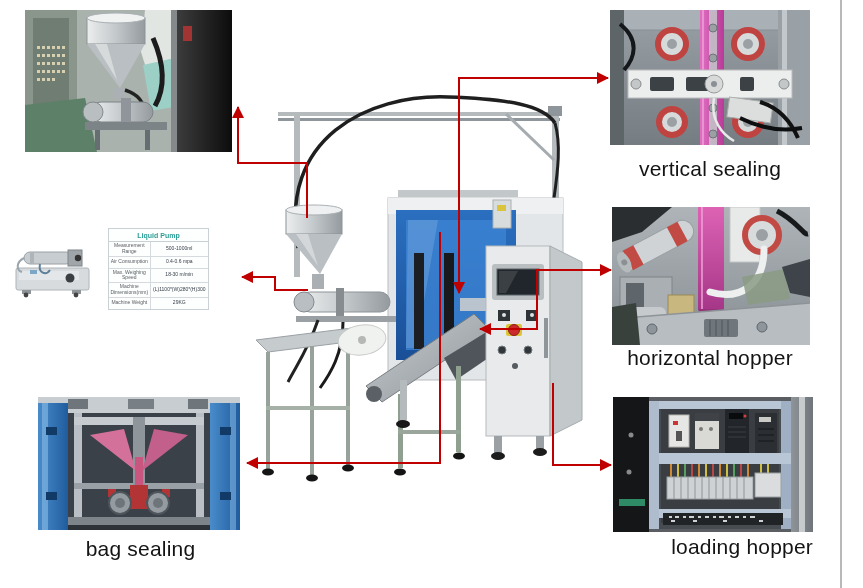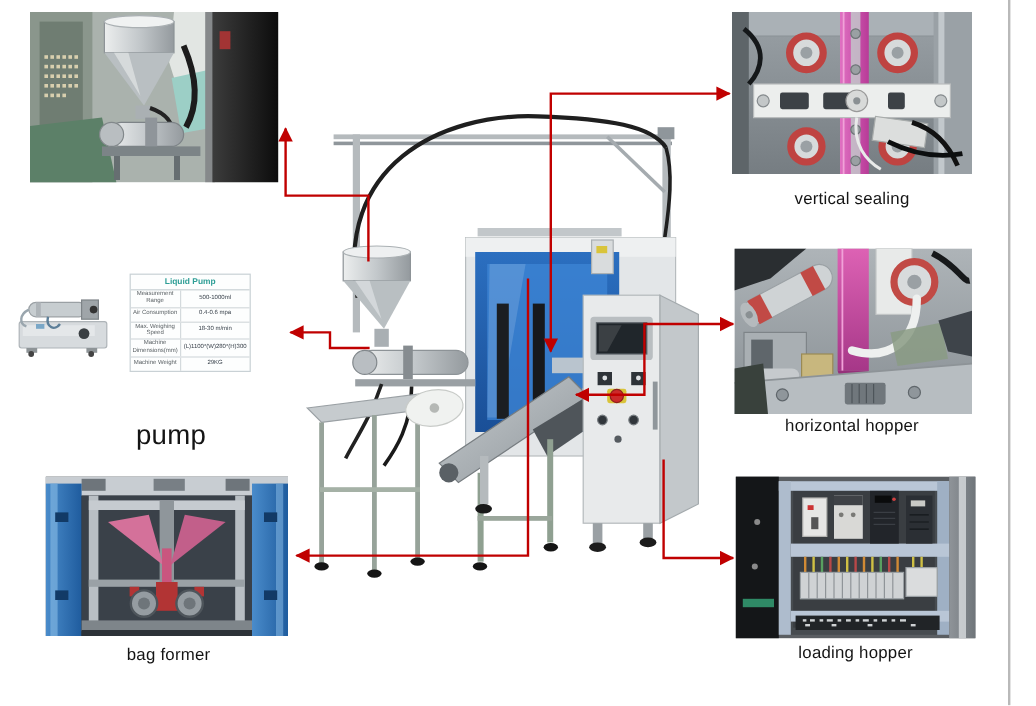--- a/index.html
+++ b/index.html
@@ -1,25 +1,25 @@
 <!DOCTYPE html>
 <html><head>
 <meta charset="utf-8">
 <style>
   html,body{margin:0;padding:0;background:#ffffff;}
   .stage{position:relative;width:863px;height:588px;background:#fff;overflow:hidden;
          font-family:"Liberation Sans", sans-serif;}
   .photo{position:absolute;}
   .photo svg{display:block;}
-  .callout-label{position:absolute;font-size:14px;color:#141414;text-align:center;letter-spacing:.2px;}
+  .callout-label{position:absolute;font-size:21px;color:#141414;text-align:center;letter-spacing:.2px;}
   .label-pump{left:90px;top:349px;width:105px;font-size:23px;}
   .label-bagformer{left:48px;top:537px;width:185px;}
   .label-vsealing{left:610px;top:157px;width:200px;}
   .label-hsealing{left:606px;top:346px;width:208px;}
-  .label-lhopper{left:613px;top:535px;width:200px;}
+  .label-lhopper{left:613px;top:535px;width:200px;text-align:right;}
   
   .spec-table{position:absolute;left:108px;top:228px;width:99px;background:#fdfefe;
               border:1px solid #c9d1d5;font-size:5px;color:#444;}
   .spec-title{height:12px;display:flex;align-items:center;justify-content:center;
               font-size:7px;font-weight:bold;color:#2e9e96;border-bottom:1px solid #c9d1d5;}
   .spec-row{display:flex;border-bottom:1px solid #d4dadd;min-height:11px;}
   .spec-row:last-child{border-bottom:none;}
   .spec-cell-label{width:41%;border-right:1px solid #d4dadd;display:flex;align-items:center;
                    justify-content:center;text-align:center;color:#5a6064;padding:1px;line-height:1.15;}
   .spec-cell-value{width:59%;display:flex;align-items:center;justify-content:center;
@@ -137,21 +137,20 @@
     <div class="spec-row">
       <div class="spec-cell-label">Machine Dimensions(mm)</div>
       <div class="spec-cell-value">(L)1100*(W)280*(H)300</div>
     </div>
     <div class="spec-row">
       <div class="spec-cell-label">Machine Weight</div>
       <div class="spec-cell-value">29KG</div>
     </div>
   </div>
 
-  <div class="callout-label label-pump">pump</div>
 
   <div class="photo" style="left:38px;top:397px">
     <svg width="202" height="133" viewBox="0 0 202 133">
       <defs>
         <linearGradient id="blueB" x1="0" y1="0" x2="1" y2="0">
           <stop offset="0" stop-color="#4a8ccb"></stop>
             <stop offset="1" stop-color="#1f5c9e"></stop>
         </linearGradient>
       </defs>
       <rect width="202" height="133" fill="#252b33"></rect>
@@ -180,21 +179,21 @@
       <rect x="70" y="92" width="8" height="8" fill="#b23434"></rect>
       <rect x="124" y="92" width="8" height="8" fill="#b23434"></rect>
       <circle cx="82" cy="106" r="11" fill="#959ca1" stroke="#4e555b" stroke-width="2"></circle>
       <circle cx="82" cy="106" r="5" fill="#6e757a"></circle>
       <circle cx="120" cy="106" r="11" fill="#959ca1" stroke="#4e555b" stroke-width="2"></circle>
       <circle cx="120" cy="106" r="5" fill="#6e757a"></circle>
       <rect x="30" y="120" width="142" height="9" fill="#7e858a"></rect>
       <rect x="30" y="128" width="142" height="5" fill="#2c3238"></rect>
     </svg>
   </div>
-  <div class="callout-label label-bagformer">bag former</div>
+  <div class="callout-label label-bagformer">bag sealing</div>
 
   <div class="photo" style="left:248px;top:48px">
     <svg width="340" height="470" viewBox="0 0 340 470">
       <defs>
         <linearGradient id="silvM" x1="0" y1="0" x2="1" y2="0">
           <stop offset="0" stop-color="#eceeee"></stop>
             <stop offset=".5" stop-color="#c3c8cb"></stop>
             <stop offset="1" stop-color="#949a9e"></stop>
         </linearGradient>
         <linearGradient id="blueM" x1="0" y1="0" x2="0" y2="1">

